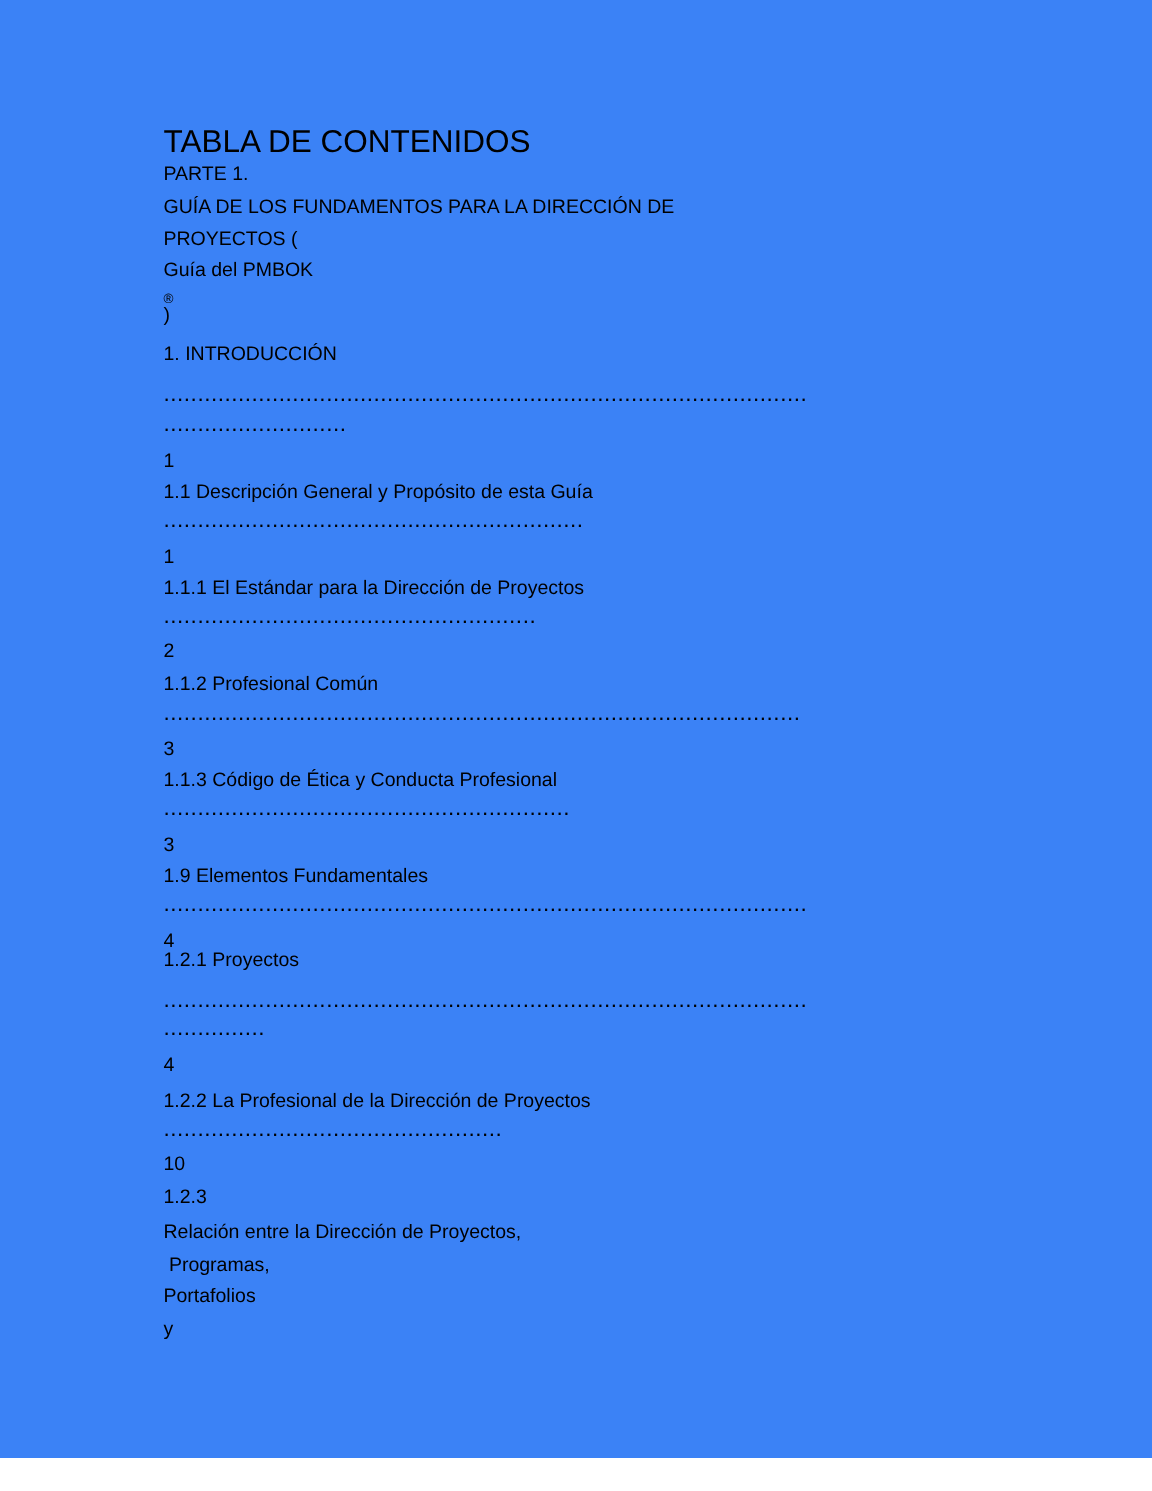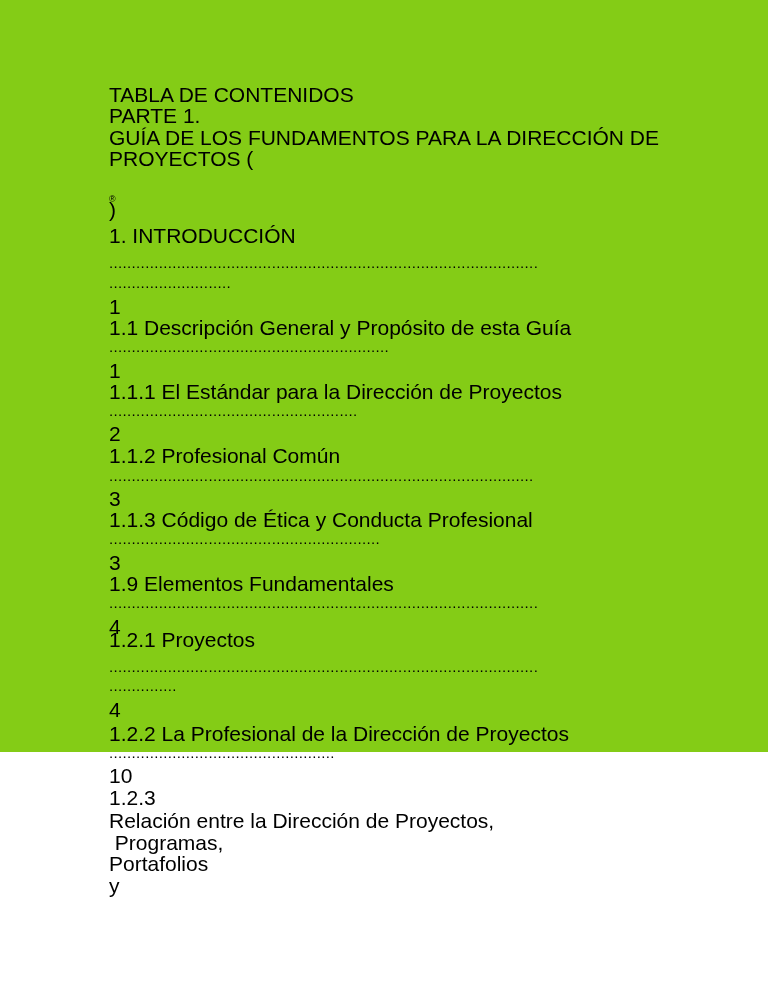--- a/index.html
+++ b/index.html
@@ -1,35 +1,36 @@
 <!DOCTYPE html>
 <html><head>
 <meta charset="utf-8">
 <style>
   html, body { margin: 0; padding: 0; background: #ffffff; }
   body { width: 768px; height: 994px; position: relative; overflow: hidden; }
-  .page { position: absolute; left: 0; top: 0; width: 768px; height: 752px; background: #84cc16; }
+  .page { position: absolute; left: 0; top: 0; width: 768px; height: 972px; background: #3b82f6; }
   .ln {
     position: absolute; left: 109px;
     font-family: "Liberation Sans", sans-serif;
-    font-size: 21px; line-height: 22px; color: #000;
+    font-size: 13px; line-height: 22px; color: #000;
     white-space: pre;
   }
   .title { font-size: 21px; }
   .reg { font-size: 9px; line-height: 10px; }
   .dots { letter-spacing: 0.35px; font-size: 15px; }
 </style>
 </head>
 <body>
 
 <div class="page">
   <div class="ln title" style="top:84px">TABLA DE CONTENIDOS</div>
   <div class="ln" style="top:105px">PARTE 1.</div>
   <div class="ln" style="top:127px">GUÍA DE LOS FUNDAMENTOS PARA LA DIRECCIÓN DE</div>
   <div class="ln" style="top:148px">PROYECTOS (</div>
+  <div class="ln" style="top:169px">Guía del PMBOK</div>
   <div class="ln reg" style="top:194px">®</div>
   <div class="ln" style="top:199px">)</div>
 
   <div class="ln" style="top:225px">1. INTRODUCCIÓN</div>
   <div class="ln dots" style="top:252px">...............................................................................................</div>
   <div class="ln dots" style="top:272px">...........................</div>
   <div class="ln" style="top:296px">1</div>
 
   <div class="ln" style="top:317px">1.1 Descripción General y Propósito de esta Guía</div>
   <div class="ln dots" style="top:336px">..............................................................</div>

